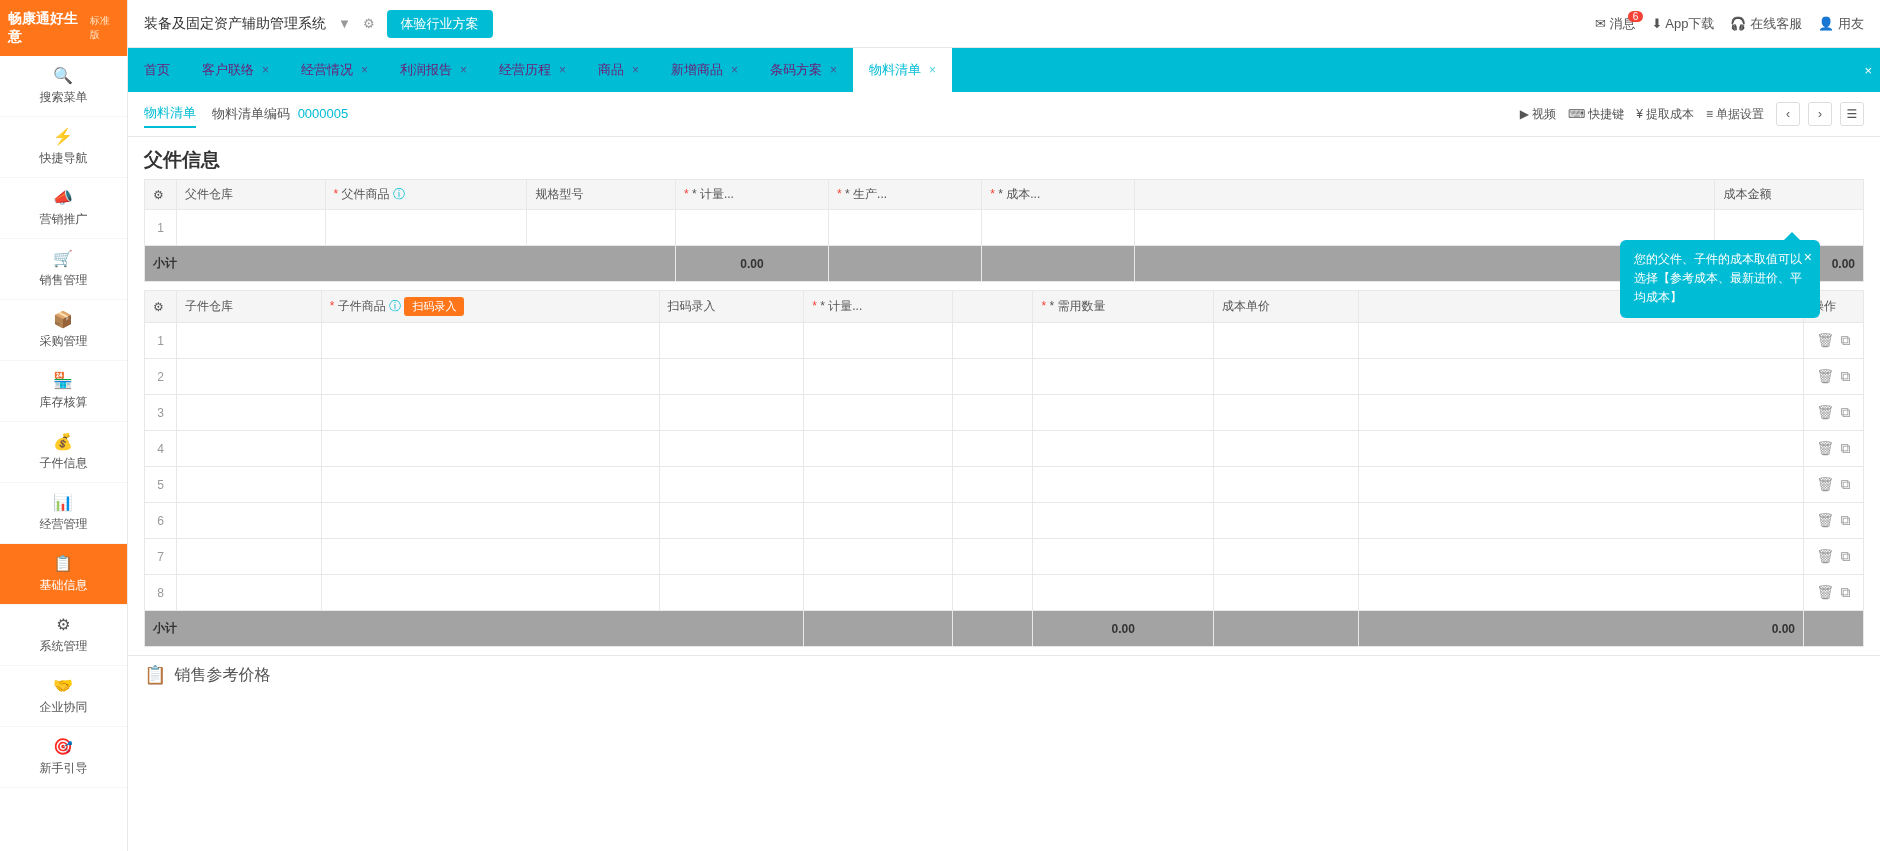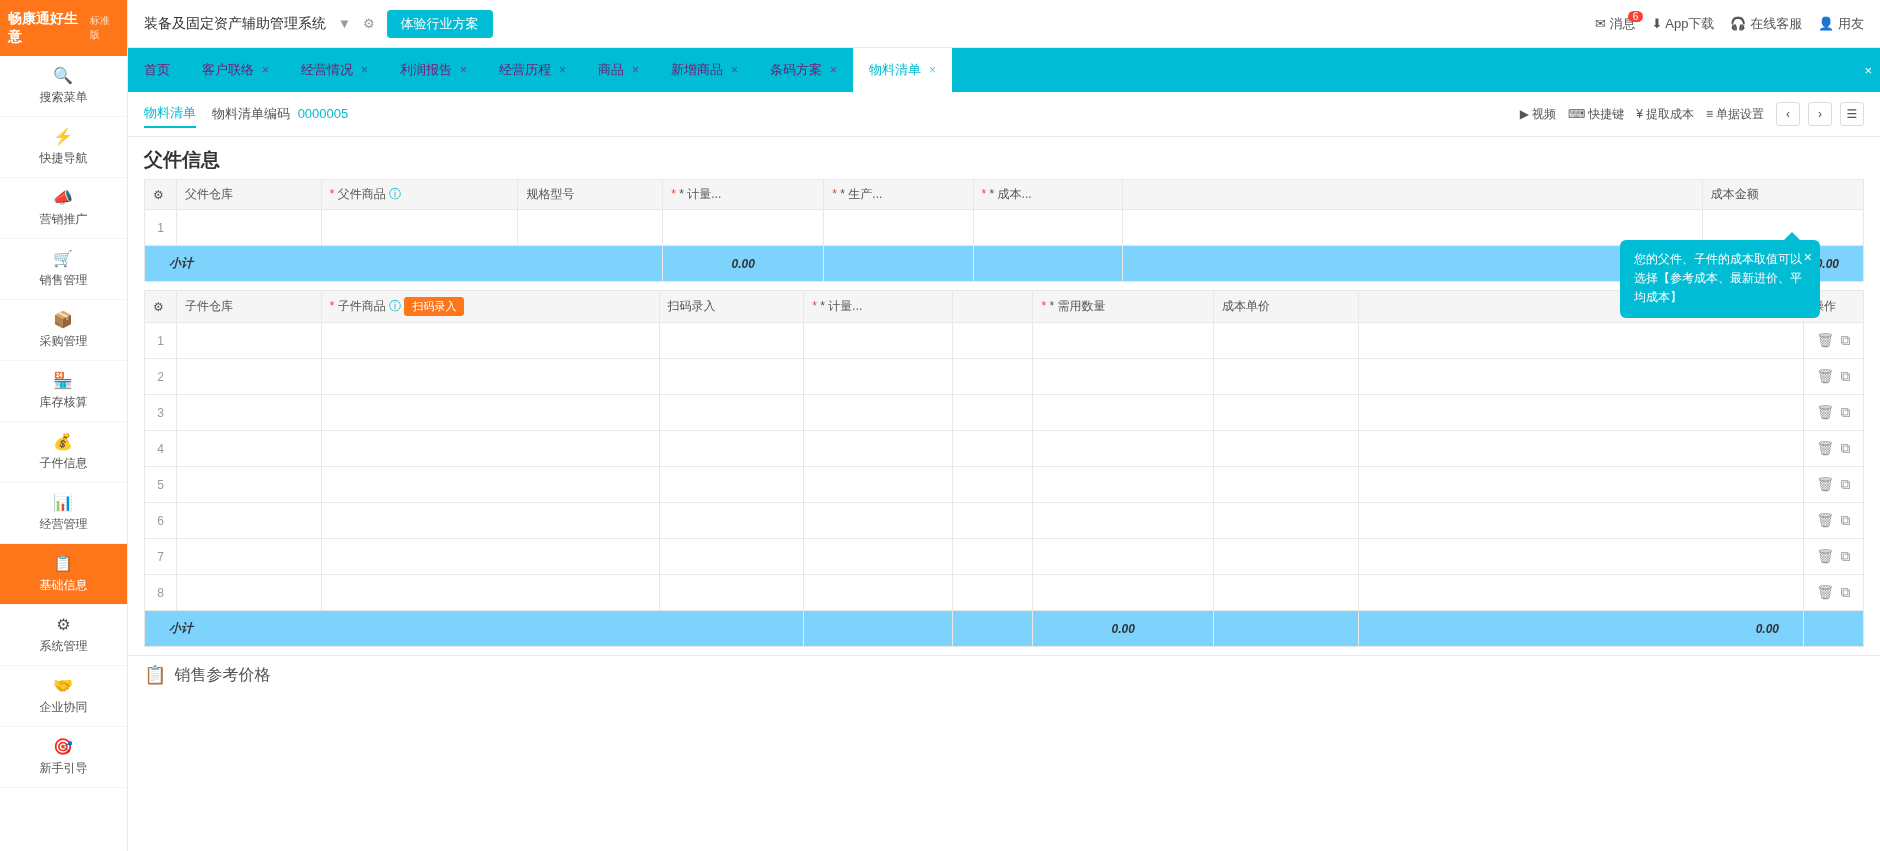--- a/index.html
+++ b/index.html
@@ -205,24 +205,23 @@
       color: #333;
     }
     .data-table .row-num {
       text-align: center;
       color: #999;
       font-size: 12px;
       padding: 0 8px;
       width: 32px;
     }
     .data-table .subtotal-row td {
-      background: #7dd3fc;
-      padding: 6px 24px;
+      background: #a3a3a3;
+      padding: 6px 8px;
       font-weight: bold;
-      font-style: italic;
     }
     .required { color: #f44336; }
 
     
     .tooltip-box {
       position: absolute;
       right: 60px;
       top: 148px;
       background: #00bcd4;
       color: #fff;

